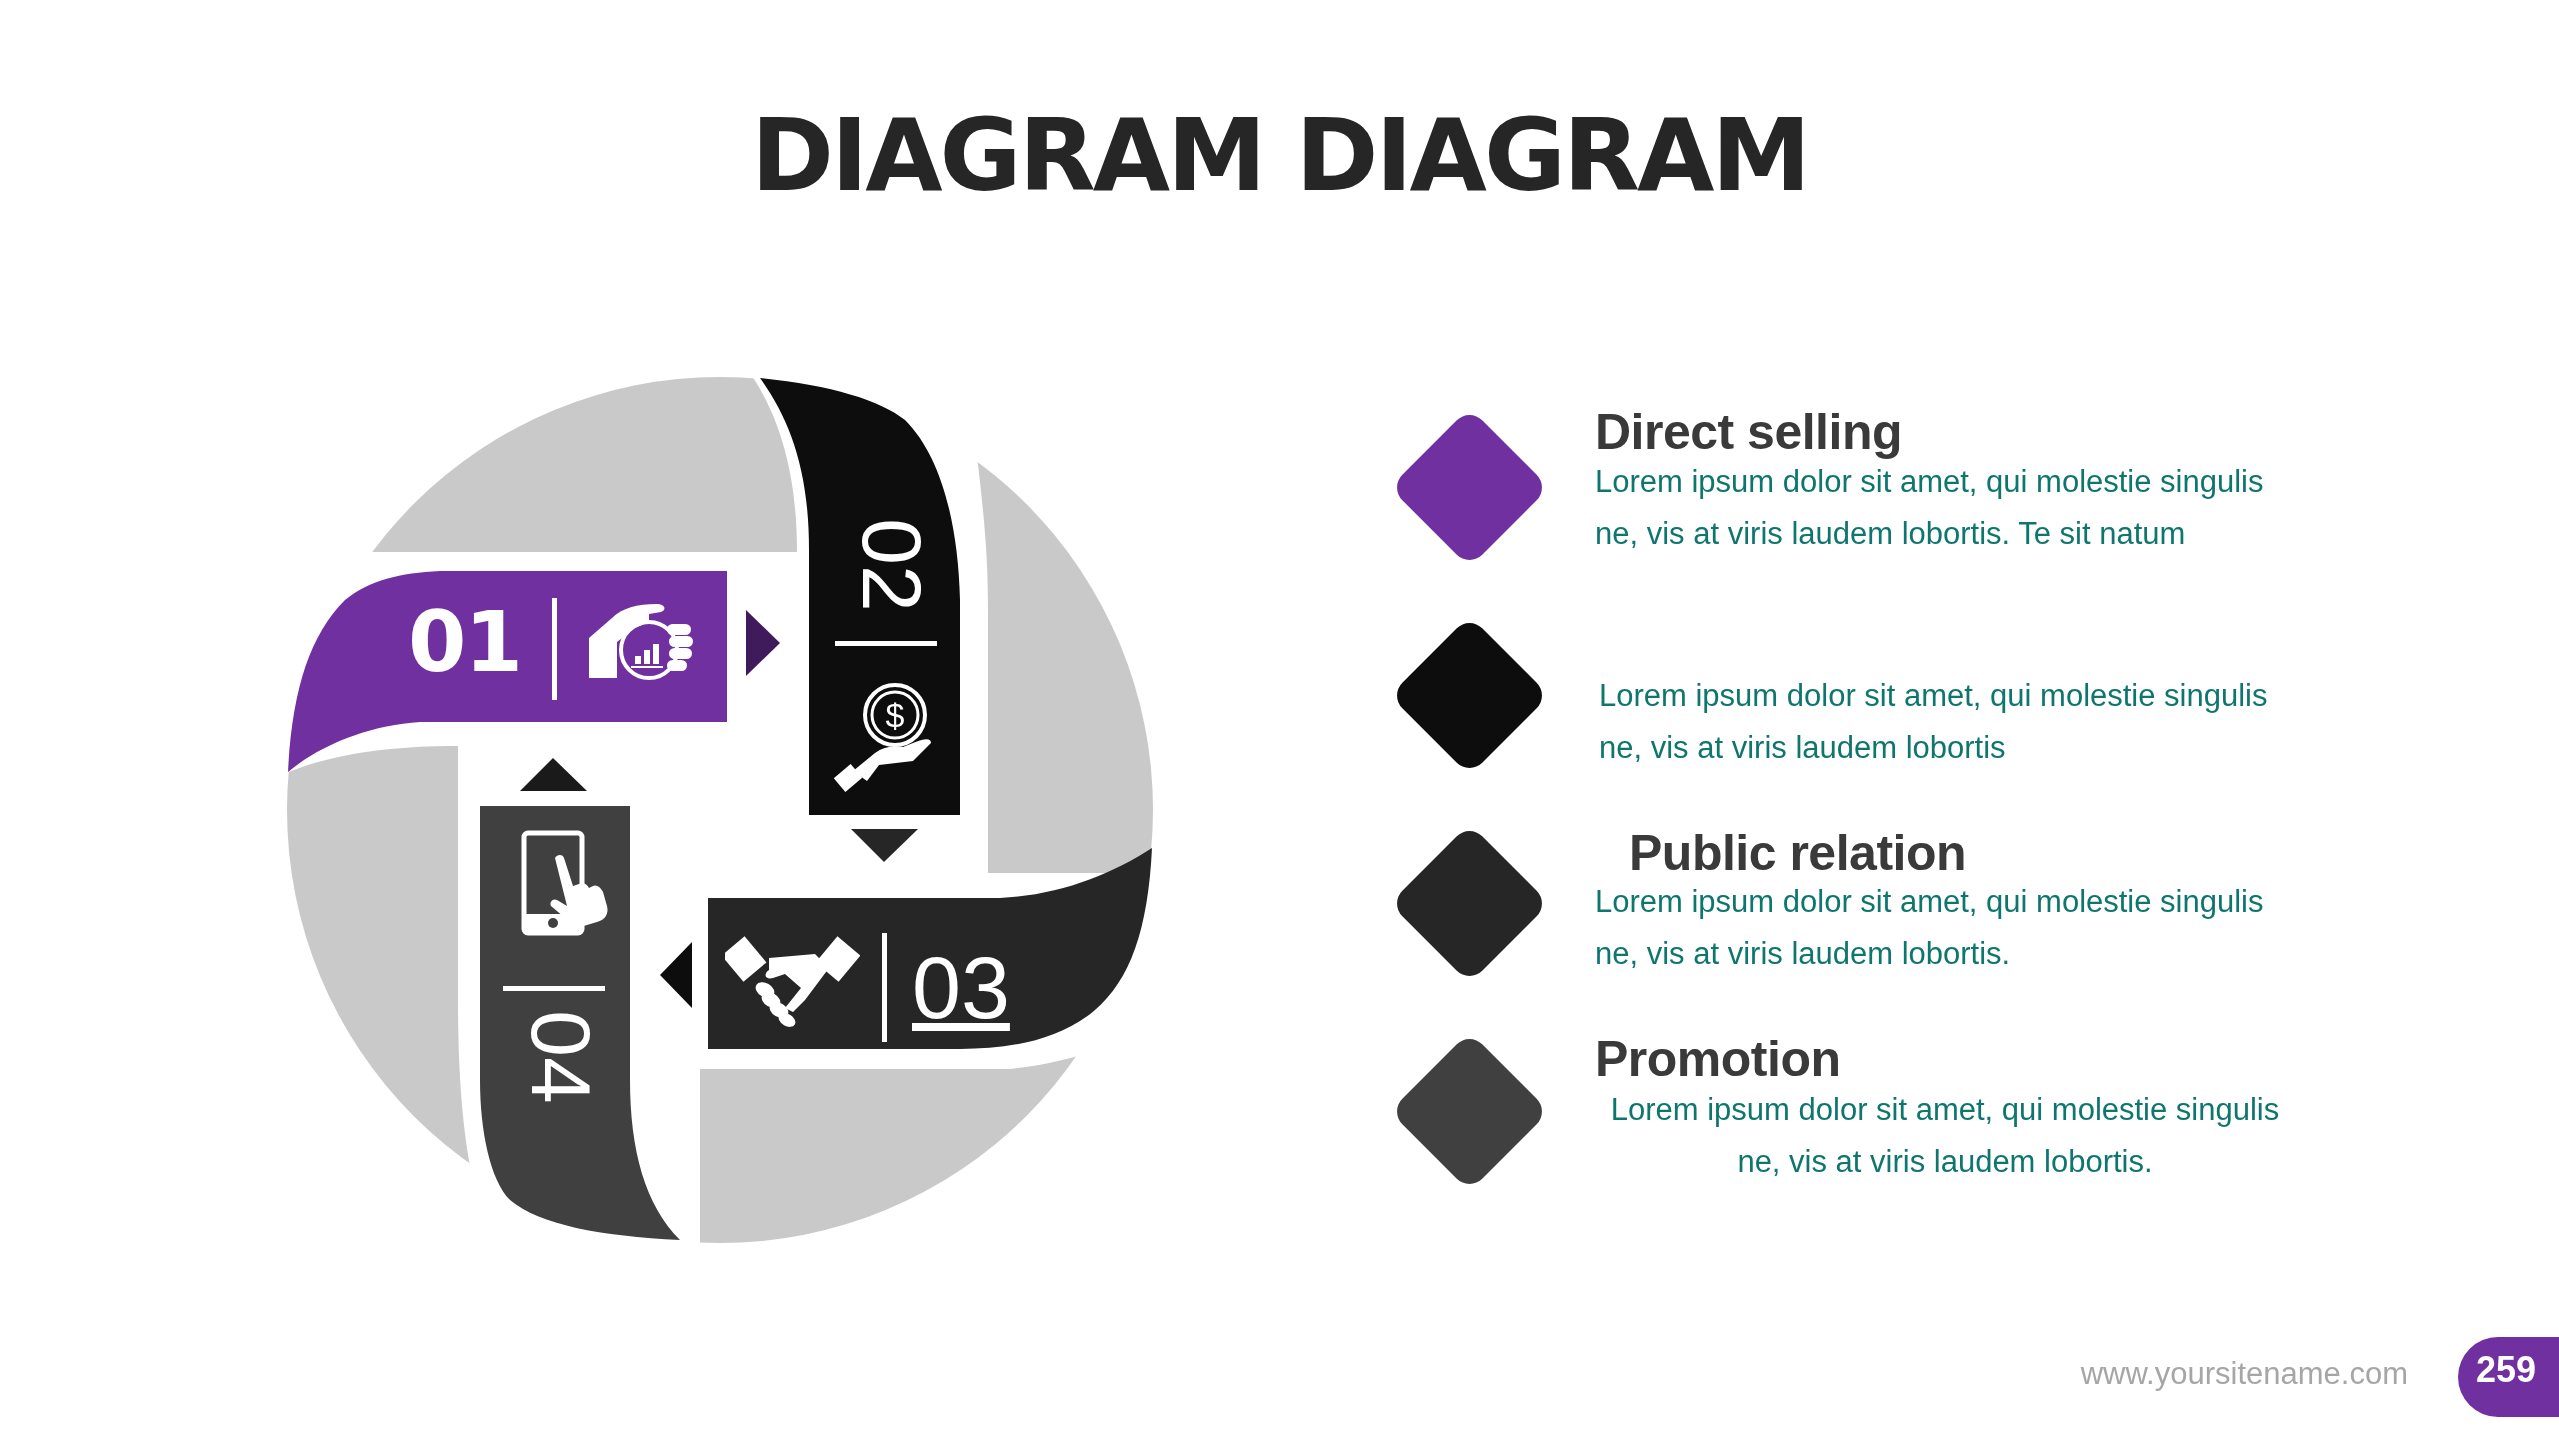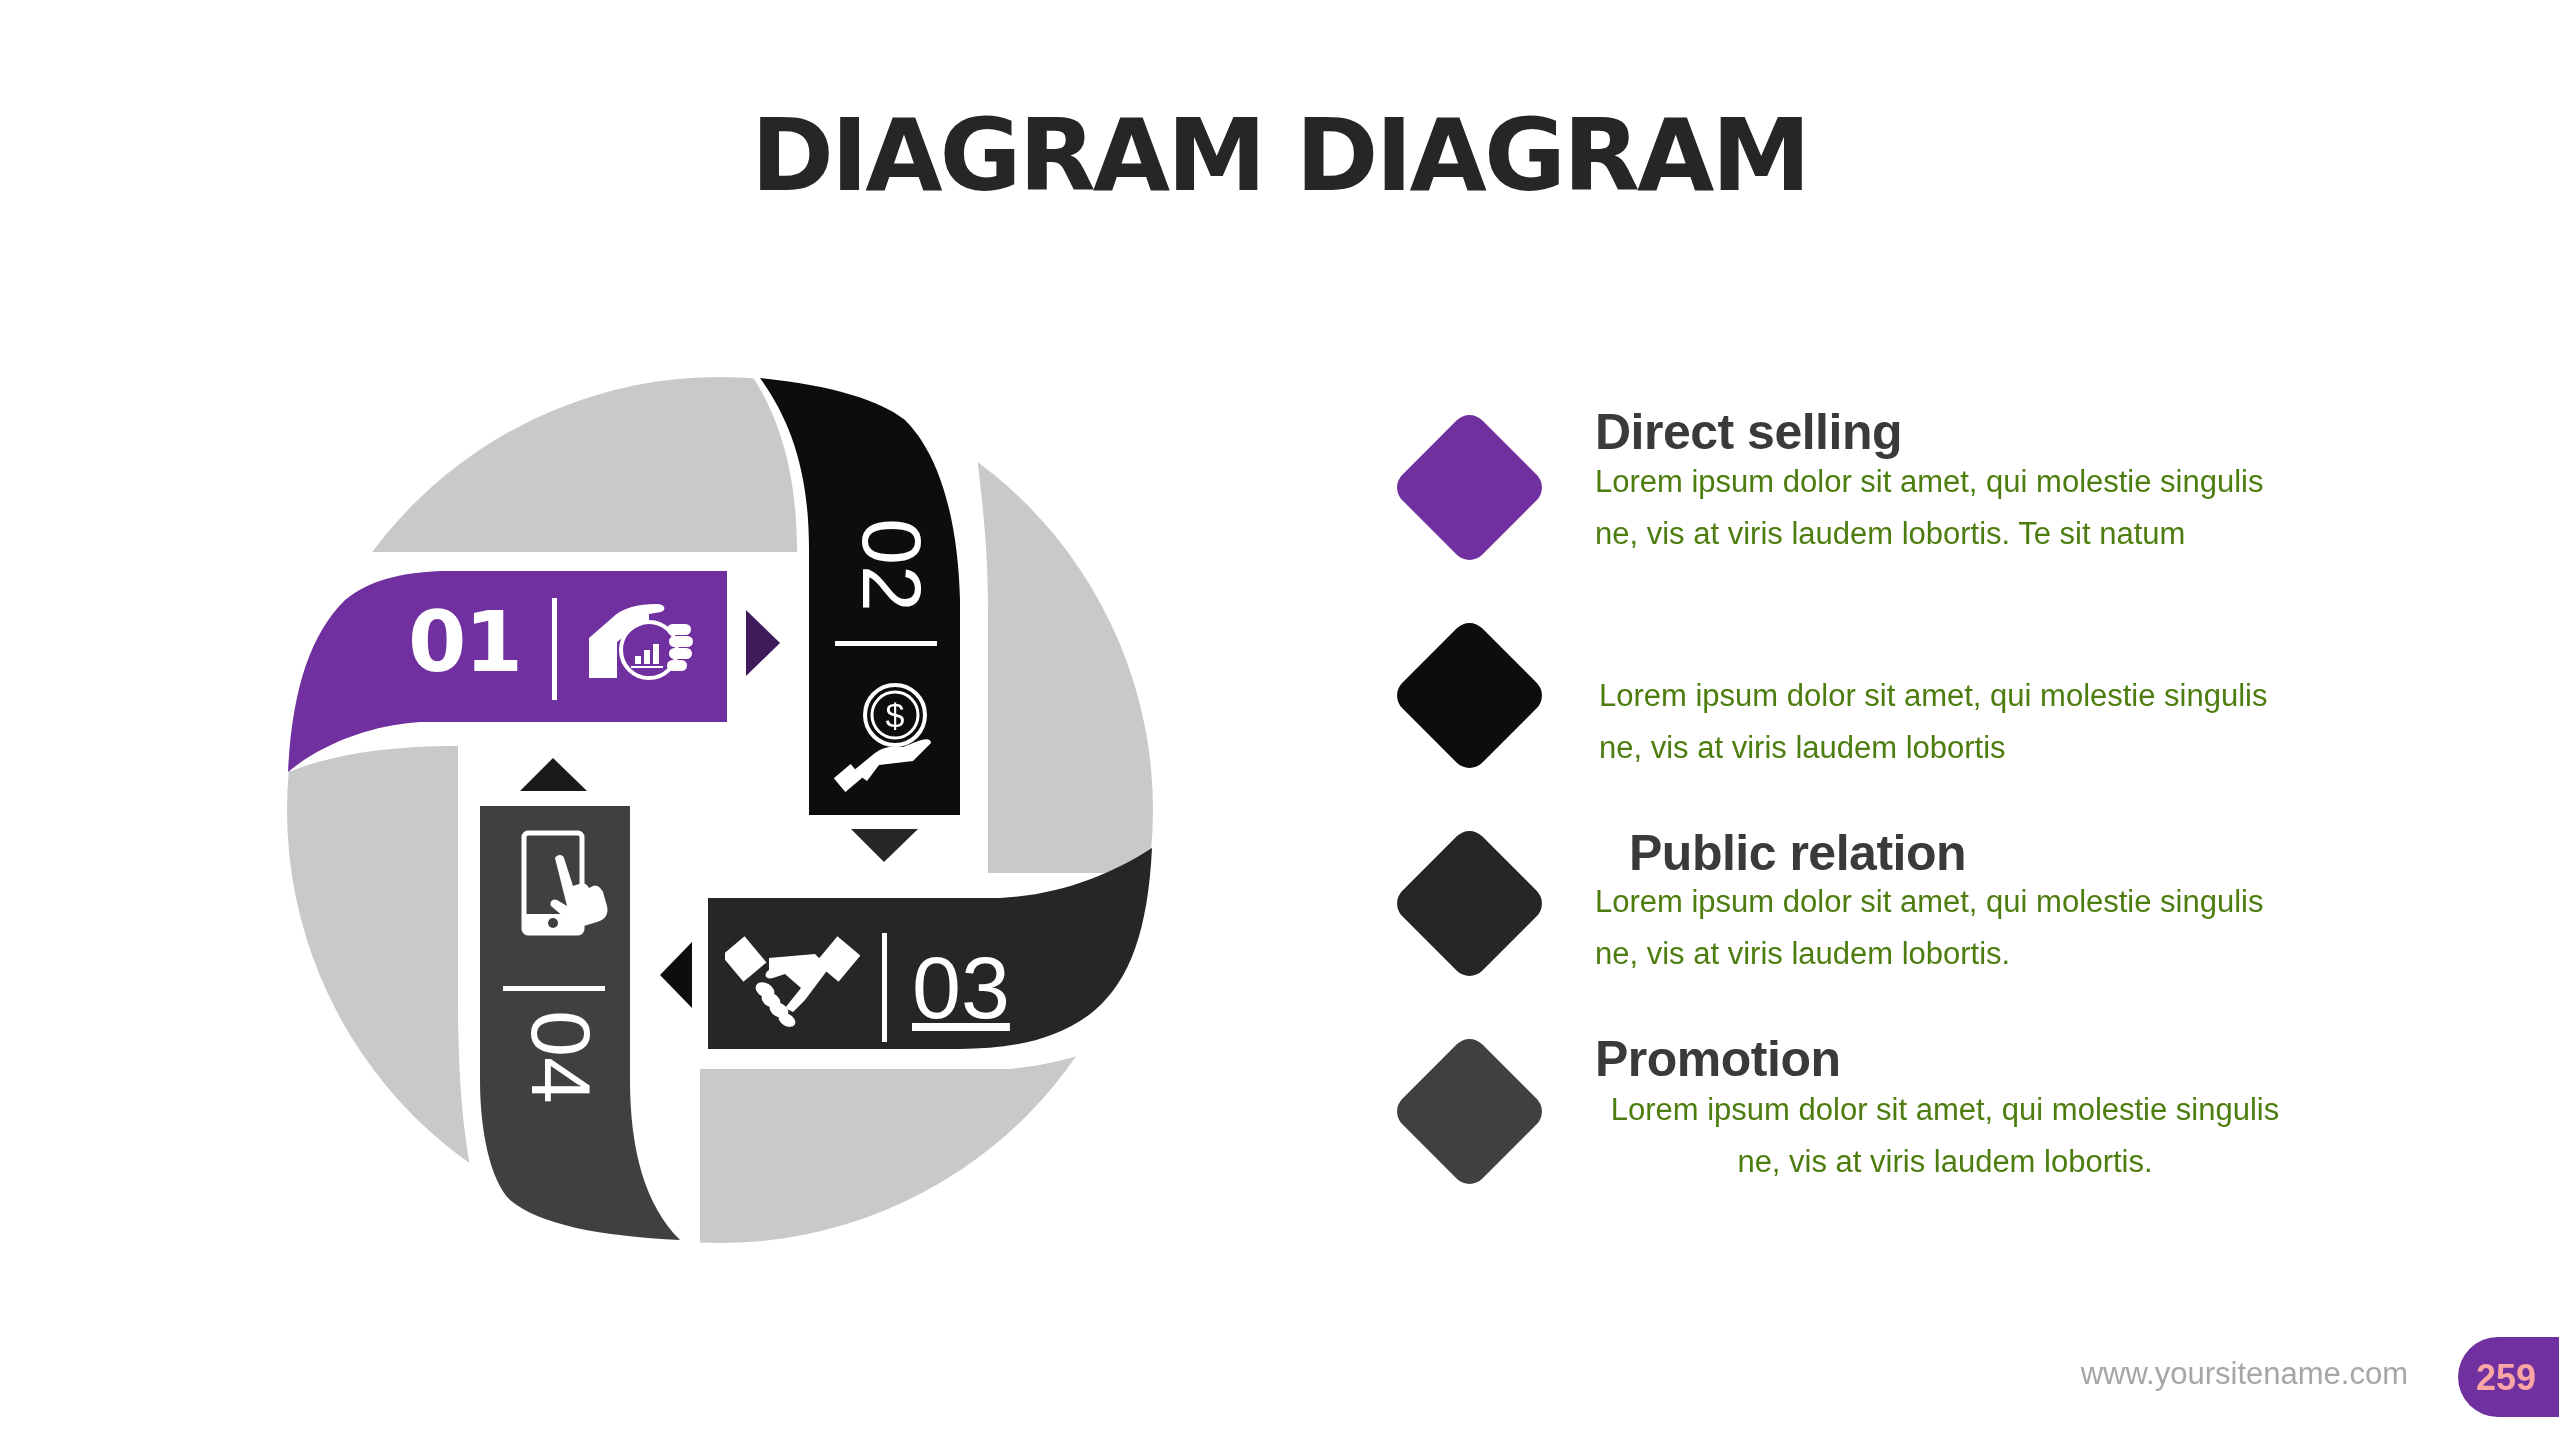--- a/index.html
+++ b/index.html
@@ -12,24 +12,24 @@
   .num.rot { transform-origin: center center; transform: rotate(90deg); width: 110px; height: 90px; text-align: center; font-size: 84px; font-weight: normal; }
   .num.n2 { left: 834px; top: 520px; }
   .num.n4 { left: 503px; top: 1012px; }
   .vdiv { position: absolute; width: 5px; background: #ffffff; }
   .hdiv { position: absolute; height: 5px; background: #ffffff; }
   .icon { position: absolute; }
   .list { position: absolute; left: 0; top: 0; }
   .item { position: absolute; left: 1390px; width: 900px; height: 200px; }
   .diamond { position: absolute; left: 23px; top: 23px; width: 113px; height: 113px; border-radius: 18px; transform: rotate(45deg); }
   .item-title { position: absolute; left: 205px; top: 0px; font-family: "Liberation Sans", sans-serif; font-weight: bold; font-size: 50px; color: #3a3a3a; white-space: nowrap; letter-spacing: -0.5px; }
-  .item-body { position: absolute; left: 205px; top: 54px; width: 700px; font-family: "Liberation Sans", sans-serif; font-size: 31px; line-height: 52px; color: #4d7c0f; }
+  .item-body { position: absolute; left: 205px; top: 54px; width: 700px; font-family: "Liberation Sans", sans-serif; font-size: 31px; line-height: 52px; color: #0f766e; }
   .footer-url { position: absolute; right: 151px; top: 1356px; font-family: "Liberation Sans", sans-serif; font-size: 31px; color: #a6a6a6; margin-left: 32px; }
   .page-badge { position: absolute; left: 2458px; top: 1337px; width: 110px; height: 80px; border-radius: 40px 0 0 40px; background: #7030A0; }
-  .page-num { position: absolute; left: 18px; top: 20px; font-family: "Liberation Sans", sans-serif; font-weight: bold; font-size: 36px; color: #fca5a5; }
+  .page-num { position: absolute; left: 18px; top: 12px; font-family: "Liberation Sans", sans-serif; font-weight: bold; font-size: 36px; color: #ffffff; }
 </style>
 </head>
 <body>
 
 <div class="title">DIAGRAM DIAGRAM</div>
 
 <svg class="diagram" width="2559" height="1440" viewBox="0 0 2559 1440" xmlns="http://www.w3.org/2000/svg">
   <defs>
     <clipPath id="circ">
         <circle cx="720" cy="810" r="433"></circle>

